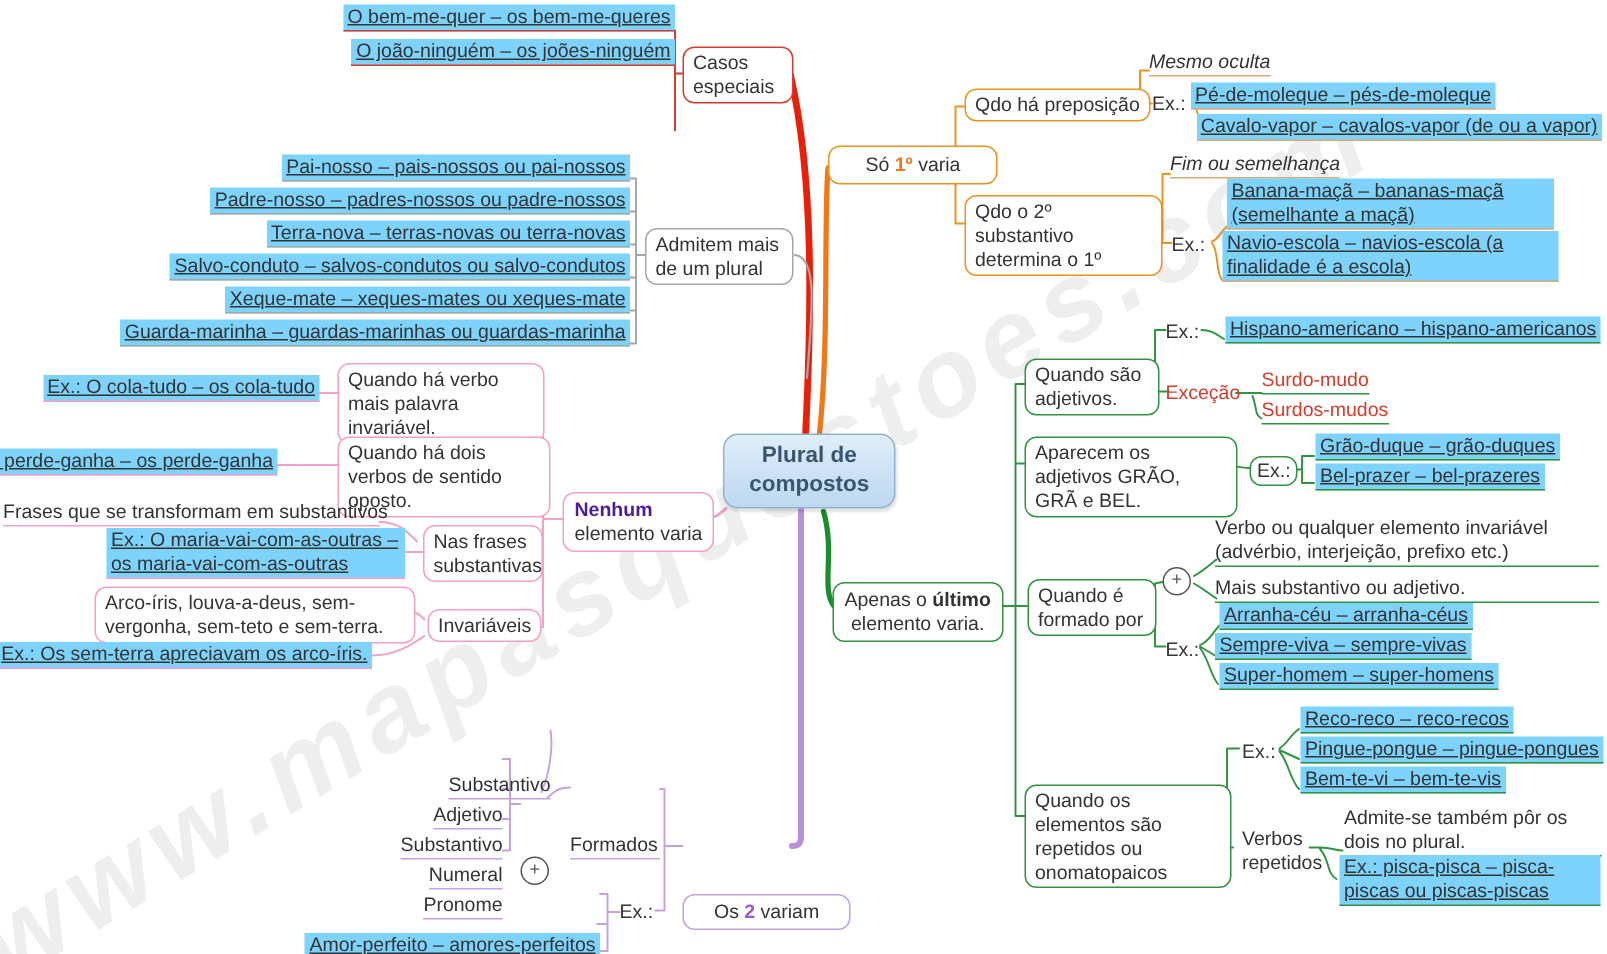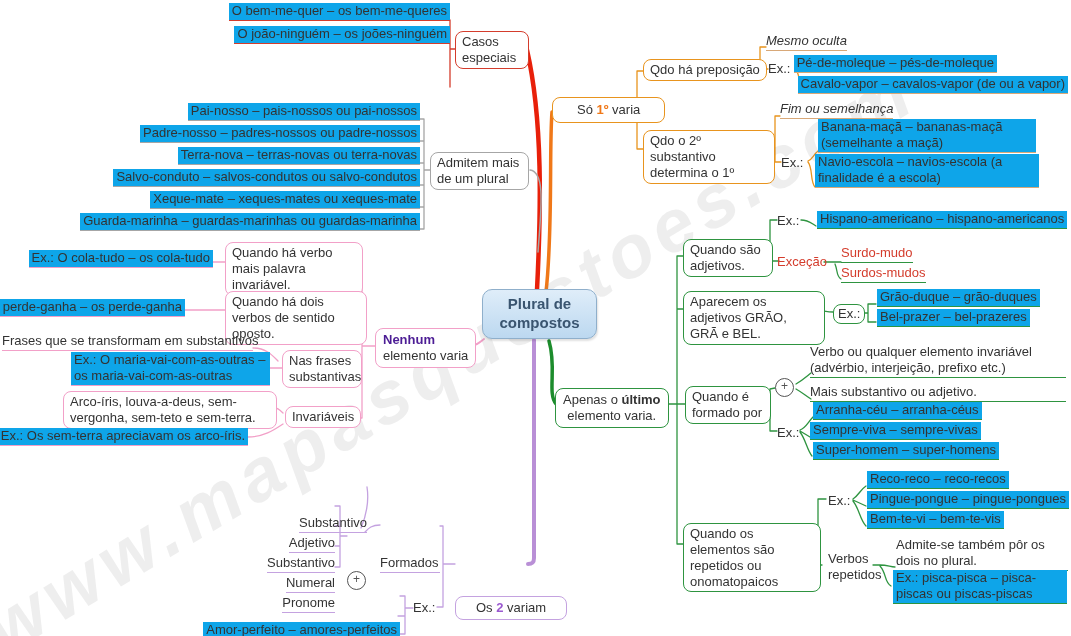--- a/index.html
+++ b/index.html
@@ -1,21 +1,21 @@
 <!DOCTYPE html>
 <html><head>
 <meta charset="utf-8">
 <style>
   html,body{margin:0;padding:0;background:#fff;}
   .stage{position:relative;width:1071px;height:636px;background:#fff;overflow:hidden;
          font-family:"Liberation Sans",sans-serif;font-size:13px;color:#333;}
   svg.lines{position:absolute;left:0;top:0;pointer-events:none;}
   .n{position:absolute;white-space:nowrap;line-height:1.22;}
   .wrap{white-space:normal;}
-  .yi{background:#0ea5e9;padding:0 3px 1px 3px;}
+  .yi{background:#7dd3fc;padding:0 3px 1px 3px;text-decoration:underline;}
   .bx{background:#fff;border:1.3px solid #999;border-radius:8px;padding:2px 6px;line-height:1.22;}
   .u{padding-bottom:1px;border-bottom:1.3px solid #999;}
   .it{font-style:italic;}
   .ctr{text-align:center;}
   
   .c-red{border-color:#D43C2C;}
   .c-org{border-color:#E8941E;}
   .c-tan{border-color:#D8A878;}
   .c-gry{border-color:#A6A6A6;}
   .c-pnk{border-color:#F2A0C8;}

